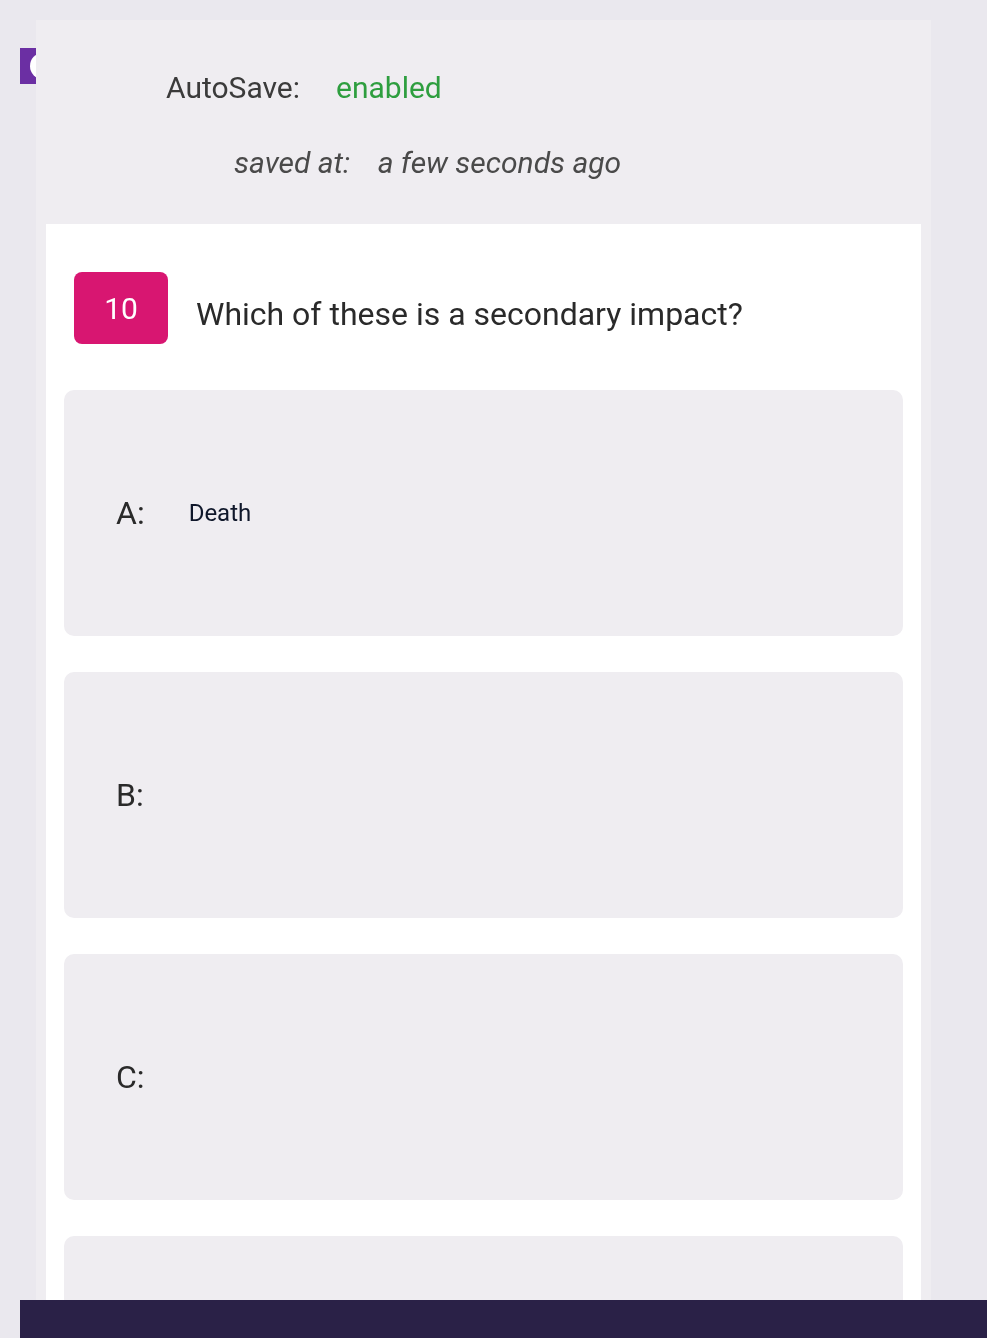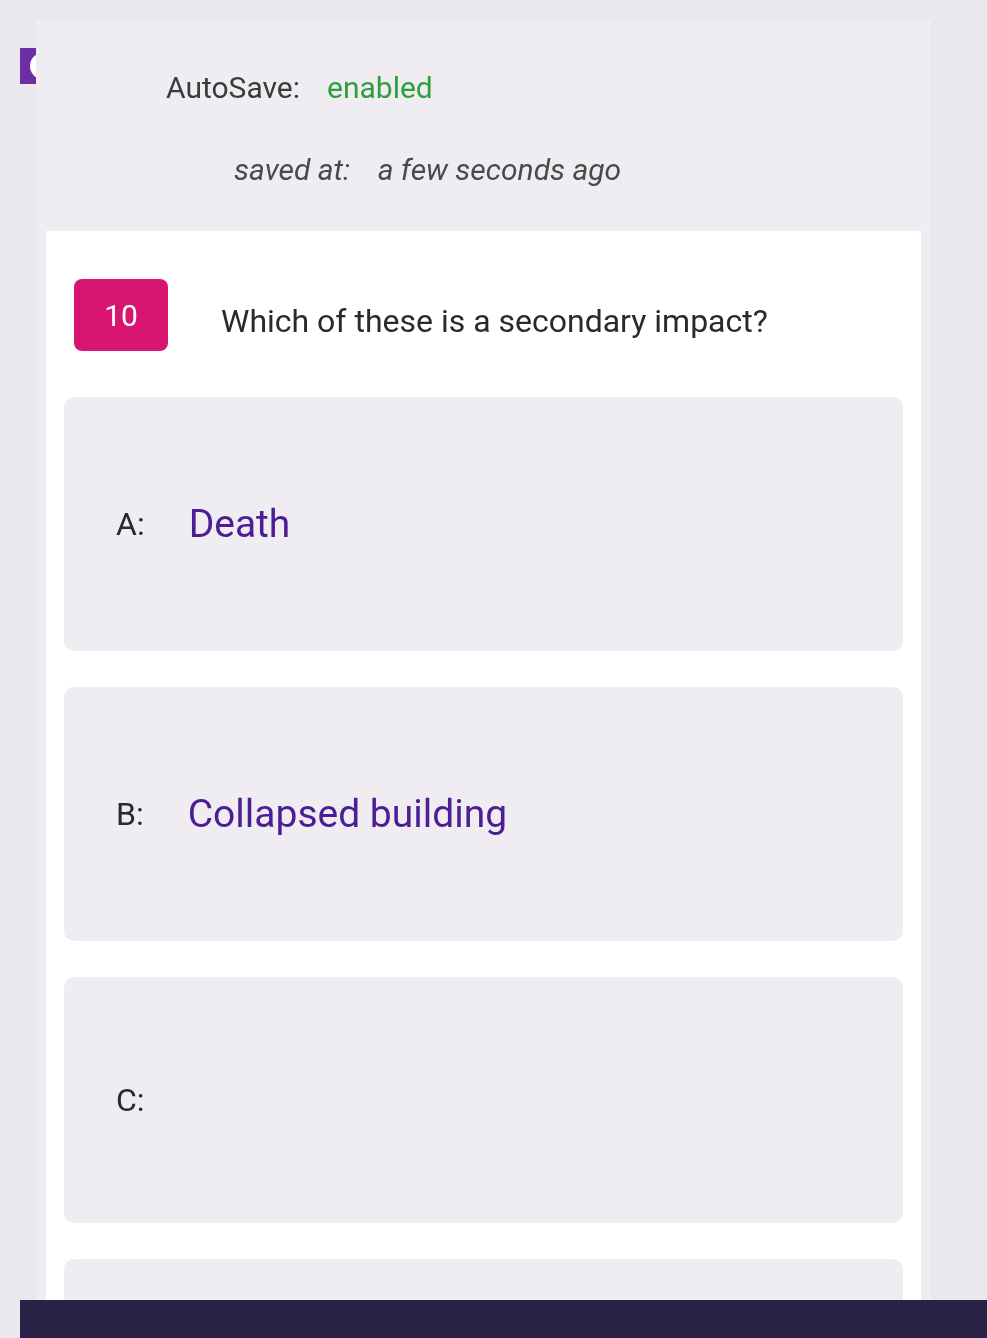--- a/index.html
+++ b/index.html
@@ -38,28 +38,28 @@
     }
     .autosave-label {
       font-size: 30px;
       color: #3b3b3b;
       font-weight: 400;
     }
     .autosave-status {
       font-size: 30px;
       color: #2e9e3f;
       font-weight: 400;
-      margin-left: 7px;
+      margin-left: 16px;
     }
     .saved-at {
       font-size: 30px;
       font-style: italic;
       color: #4a4a4a;
       margin-left: 58px;
-      margin-top: 27px;
+      margin-top: 20px;
     }
     .toggle-switch {
       position: absolute;
       top: 28px;
       left: 0;
       width: 40px;
       height: 36px;
       background: #6b2fa3;
       border-top-right-radius: 18px;
       border-bottom-right-radius: 18px;
@@ -76,21 +76,21 @@
     }
     .question-panel {
       background: #fff;
       margin-top: 4px;
       padding: 38px 18px 0 18px;
       min-height: 1200px;
     }
     .question-header {
       display: flex;
       align-items: center;
-      gap: 43px;
+      gap: 18px;
       margin-bottom: 36px;
     }
     .question-number-badge {
       background: #d81671;
       color: #fff;
       font-size: 30px;
       font-weight: 400;
       width: 94px;
       height: 72px;
       border-radius: 8px;
@@ -118,22 +118,22 @@
     .answer-option.last {
       margin-bottom: 0;
     }
     .answer-letter {
       font-size: 32px;
       color: #2a2a2a;
       font-weight: 400;
       min-width: 40px;
     }
     .answer-text {
-      font-size: 39px;
-      color: #4c1d95;
+      font-size: 24px;
+      color: #0f172a;
       font-weight: 400;
     }
     .bottom-bar {
       position: absolute;
       bottom: 0;
       left: 0;
       right: 0;
       height: 38px;
       background: #2a2147;
     }
@@ -162,21 +162,20 @@
         <div class="question-text">Which of these is a secondary impact?</div>
       </div>
 
       <div class="answer-option">
         <span class="answer-letter">A:</span>
         <span class="answer-text">Death</span>
       </div>
 
       <div class="answer-option">
         <span class="answer-letter">B:</span>
-        <span class="answer-text">Collapsed building</span>
       </div>
 
       <div class="answer-option">
         <span class="answer-letter">C:</span>
       </div>
 
       <div class="answer-option last">
         <span class="answer-letter">D:</span>
       </div>
     </div>

